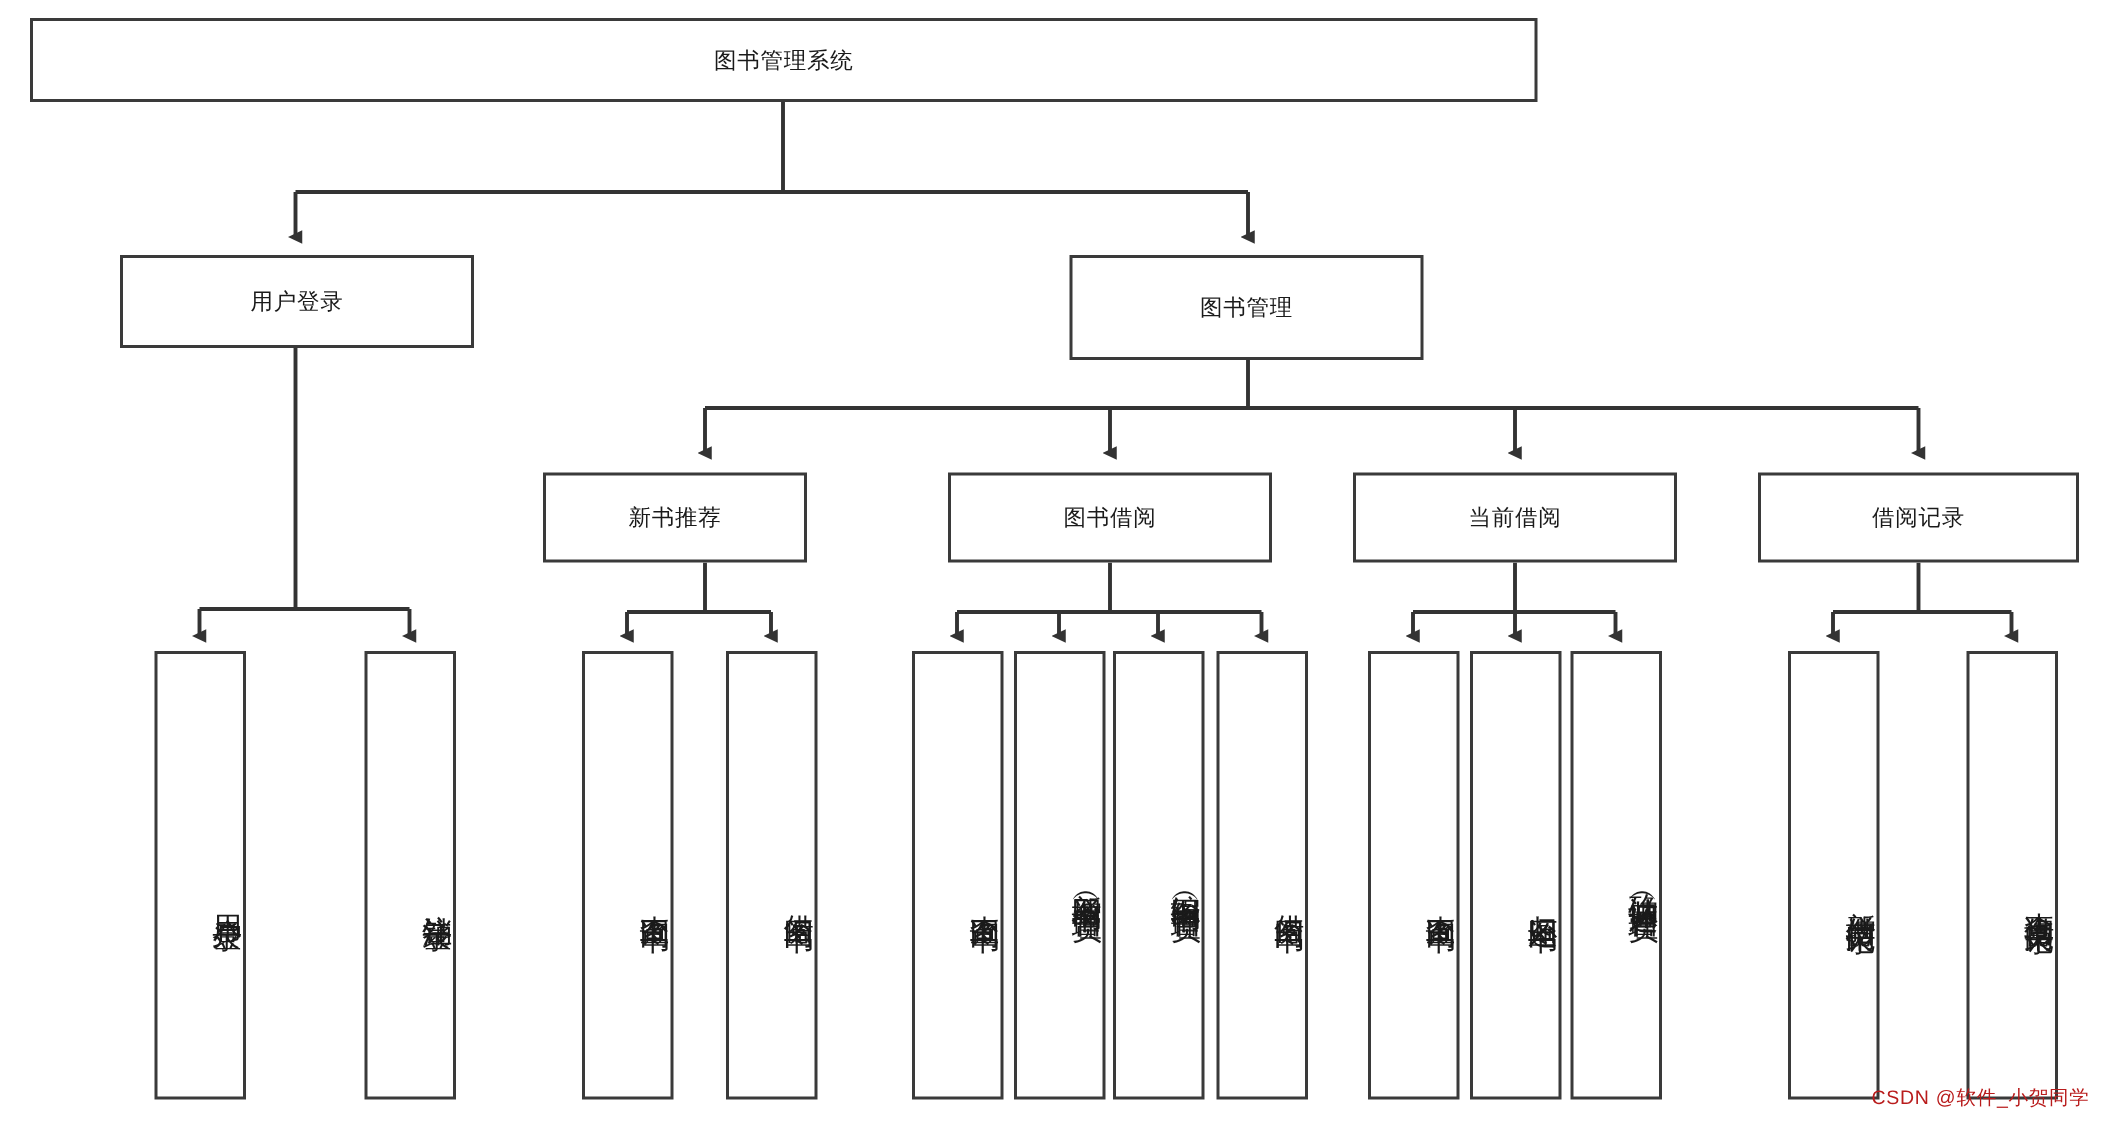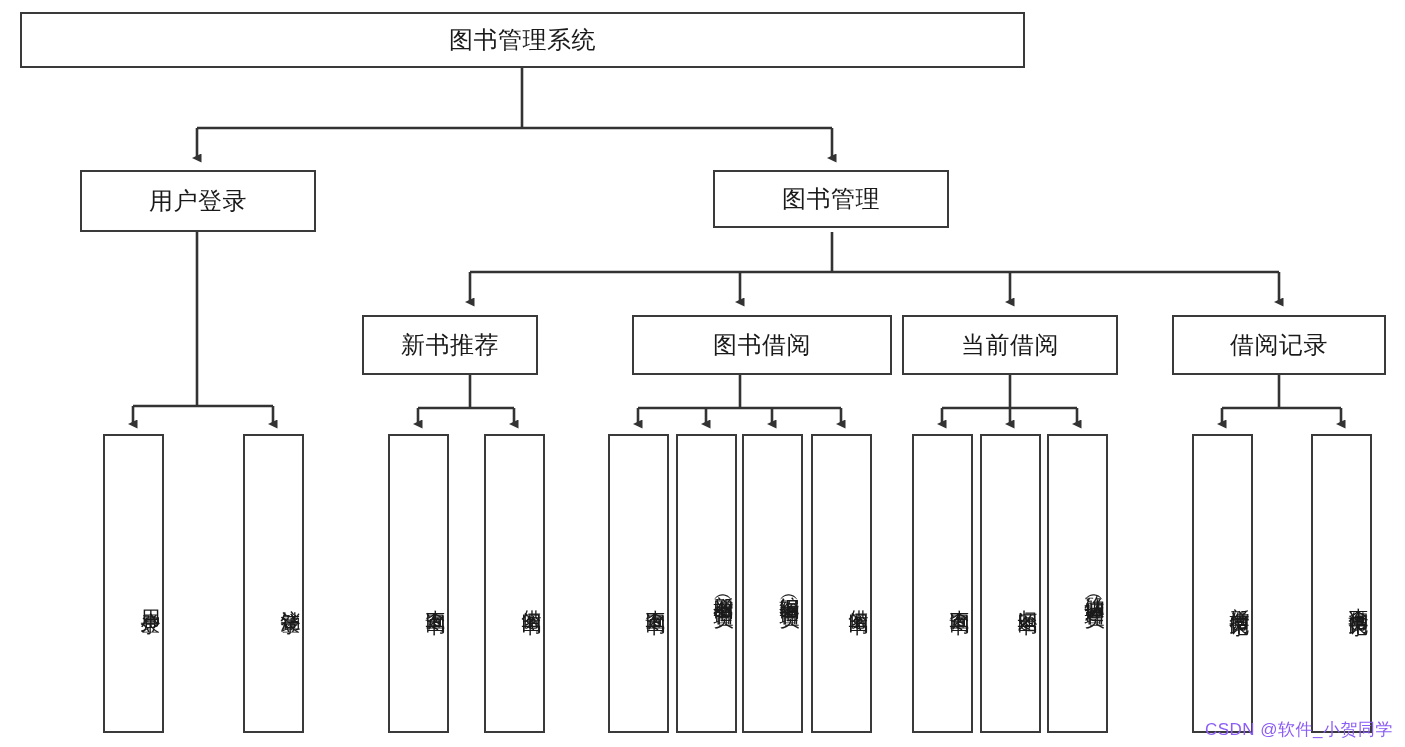--- a/index.html
+++ b/index.html
@@ -29,21 +29,21 @@
     position: absolute;
     box-sizing: border-box;
     background: #ffffff;
     border: 2px solid #3a3a3a;
     display: flex;
     align-items: center;
     justify-content: center;
     color: #1a1a1a;
   }
   .node.horizontal {
-    font-size: 24px;
+    font-size: 15px;
     letter-spacing: 0.5px;
   }
   .node.vertical {
     writing-mode: vertical-rl;
     text-orientation: upright;
     font-size: 20px;
     line-height: 1.18;
     padding-top: 28px;
     align-items: flex-start;
     justify-content: center;
@@ -54,22 +54,22 @@
     white-space: pre;
   }
   .node.vertical .node-label {
     writing-mode: vertical-rl;
     text-orientation: upright;
   }
   #watermark {
     position: absolute;
     right: 12px;
     bottom: 6px;
-    font-size: 17px;
-    color: #8b5cf6;
+    font-size: 13px;
+    color: #b91c1c;
     letter-spacing: 0.5px;
     white-space: nowrap;
   }
 </style>
 </head>
 <body>
 
 <div id="diagram-root">
 
   <svg id="connector-layer" viewBox="0 0 1405 747" width="1405" height="747" xmlns="http://www.w3.org/2000/svg">
@@ -122,28 +122,28 @@
     </g>
   </svg>
 
   <div class="node horizontal" style="left:20px; top:12px; width:1005px; height:56px;">
     <span class="node-label">图书管理系统</span>
   </div>
 
   <div class="node horizontal" style="left:80px; top:170px; width:236px; height:62px;">
     <span class="node-label">用户登录</span>
   </div>
-  <div class="node horizontal" style="left:713px; top:170px; width:236px; height:58px;">
+  <div class="node horizontal" style="left:713px; top:170px; width:236px; height:70px;">
     <span class="node-label">图书管理</span>
   </div>
 
   <div class="node horizontal" style="left:362px; top:315px; width:176px; height:60px;">
     <span class="node-label">新书推荐</span>
   </div>
-  <div class="node horizontal" style="left:632px; top:315px; width:260px; height:60px;">
+  <div class="node horizontal" style="left:632px; top:315px; width:216px; height:60px;">
     <span class="node-label">图书借阅</span>
   </div>
   <div class="node horizontal" style="left:902px; top:315px; width:216px; height:60px;">
     <span class="node-label">当前借阅</span>
   </div>
   <div class="node horizontal" style="left:1172px; top:315px; width:214px; height:60px;font-family:Liberation Mono, monospace;">
     <span class="node-label">借阅记录</span>
   </div>
 
   <div class="node vertical" style="left:103px; top:434px; width:61px; height:299px;">

